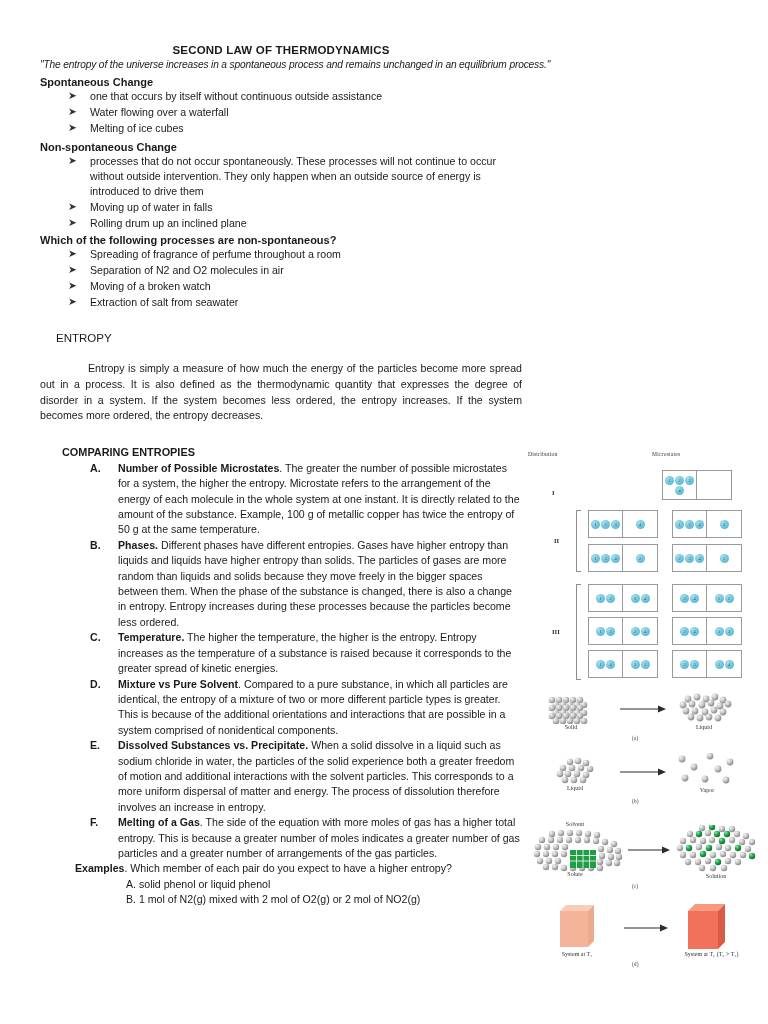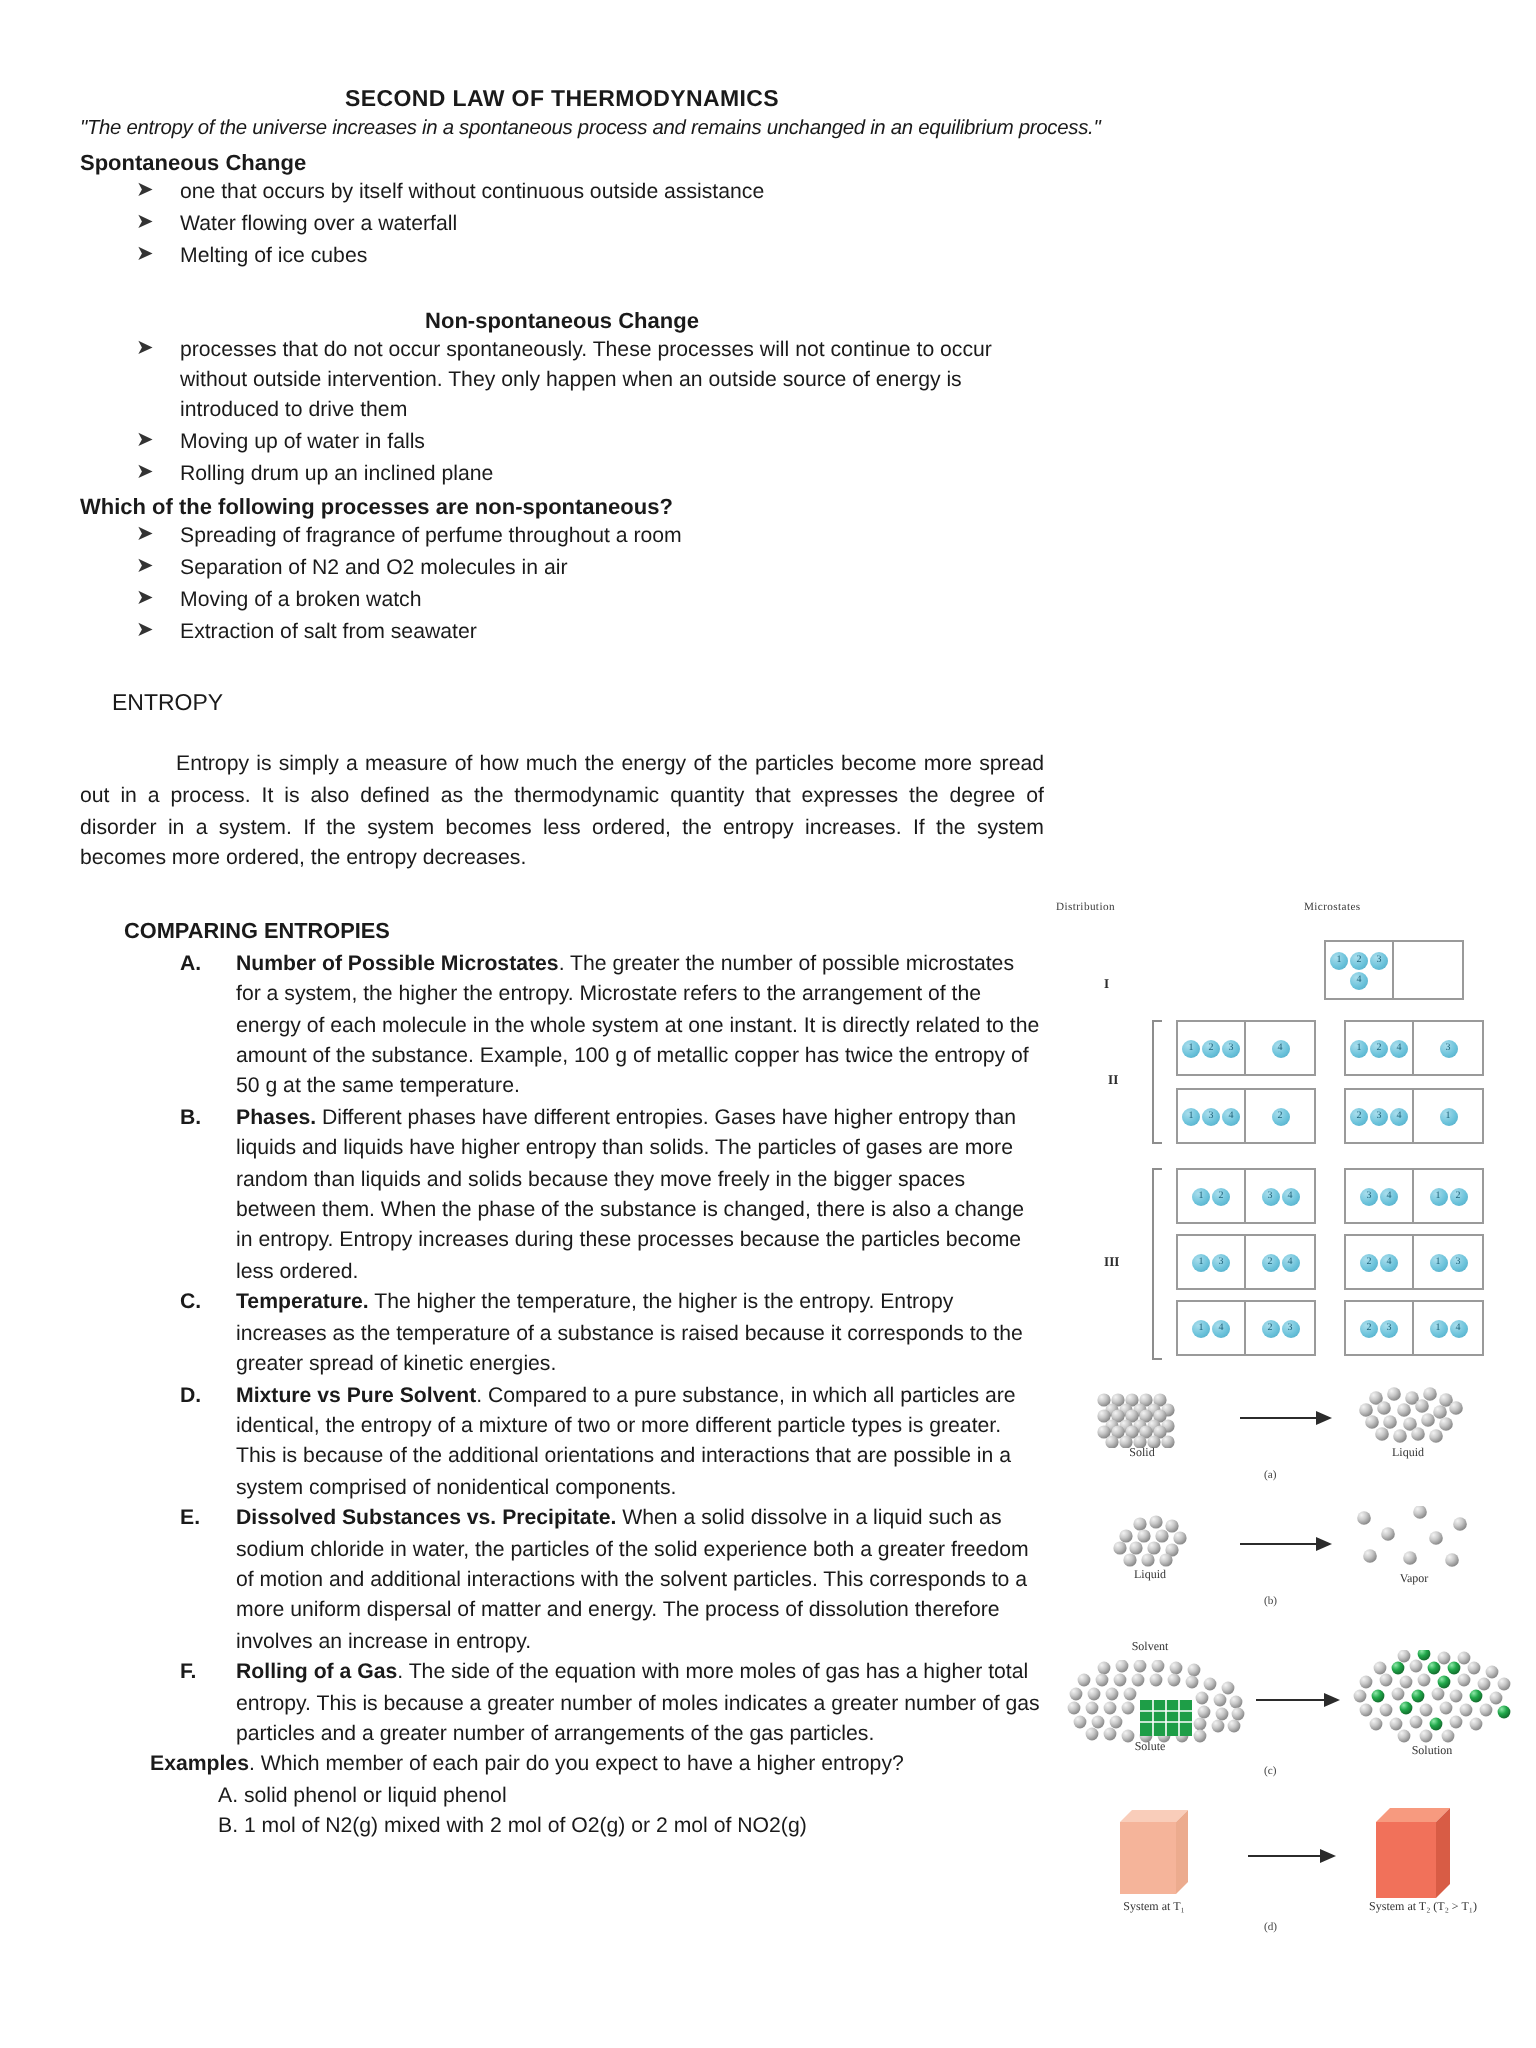--- a/index.html
+++ b/index.html
@@ -44,21 +44,21 @@
     font-size: 10.2px;
     margin: 0 0 6px 0;
     white-space: nowrap;
     letter-spacing: -.15px;
   }
   .sec-head {
     font-weight: bold;
     font-size: 11px;
     margin: 0 0 1px 0;
   }
-  .sec-head.spaced { margin-top: 18px; text-align: center; }
+  .sec-head.spaced { margin-top: 4px; }
 
   ul.arrow-list {
     list-style: none;
     margin: 0 0 0 0;
     padding: 0 0 0 28px;
   }
   ul.arrow-list > li {
     position: relative;
     font-size: 10.6px;
     line-height: 15.2px;
@@ -124,20 +124,21 @@
   }
   .examples-line b { font-weight: bold; }
   ul.example-items {
     list-style: none;
     margin: 0;
     padding: 0 0 0 55px;
   }
   ul.example-items li {
     font-size: 10.6px;
     line-height: 15.4px;
+    margin-left: 17px;
   }
 
   
   .fig-col {
     position: absolute;
     left: 524px;
     top: 450px;
     width: 240px;
   }
 
@@ -270,21 +271,21 @@
       <li>
         <span class="marker">D.</span>
         <b class="term">Mixture vs Pure Solvent</b><span>. Compared to a pure substance, in which all particles are identical, the entropy of a mixture of two or more different particle types is greater. This is because of the additional orientations and interactions that are possible in a system comprised of nonidentical components.</span>
       </li>
       <li>
         <span class="marker">E.</span>
         <b class="term">Dissolved Substances vs. Precipitate.</b><span> When a solid dissolve in a liquid such as sodium chloride in water,  the particles of the solid experience both a greater freedom of motion and additional interactions with the solvent particles. This corresponds to a more uniform dispersal of matter and energy. The process of dissolution therefore involves an increase in entropy.</span>
       </li>
       <li>
         <span class="marker">F.</span>
-        <b class="term">Rolling of a Gas</b><span>. The side of the equation with more moles of gas has a higher total entropy. This is because a greater number of moles indicates a greater number of gas particles and a greater number of arrangements of the gas particles.</span>
+        <b class="term">Melting of a Gas</b><span>. The side of the equation with more moles of gas has a higher total entropy. This is because a greater number of moles indicates a greater number of gas particles and a greater number of arrangements of the gas particles.</span>
       </li>
     </ol>
 
     <div class="examples-wrap">
       <div class="examples-line">
         <b>Examples</b><span>. Which member of each pair do you expect to have a higher entropy?</span>
       </div>
       <ul class="example-items">
         <li>A. solid phenol or liquid phenol</li>
         <li>B. 1 mol of N2(g) mixed with 2 mol of O2(g) or 2 mol of NO2(g)</li>

